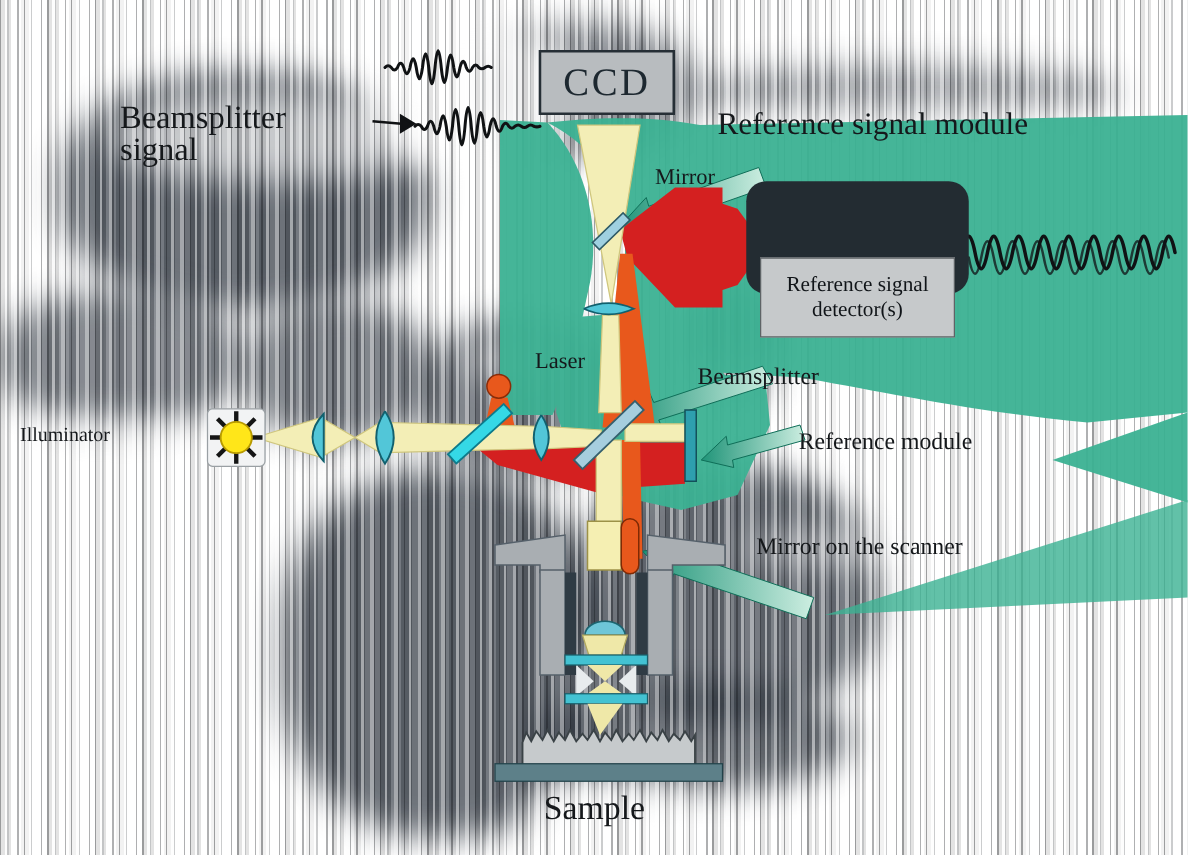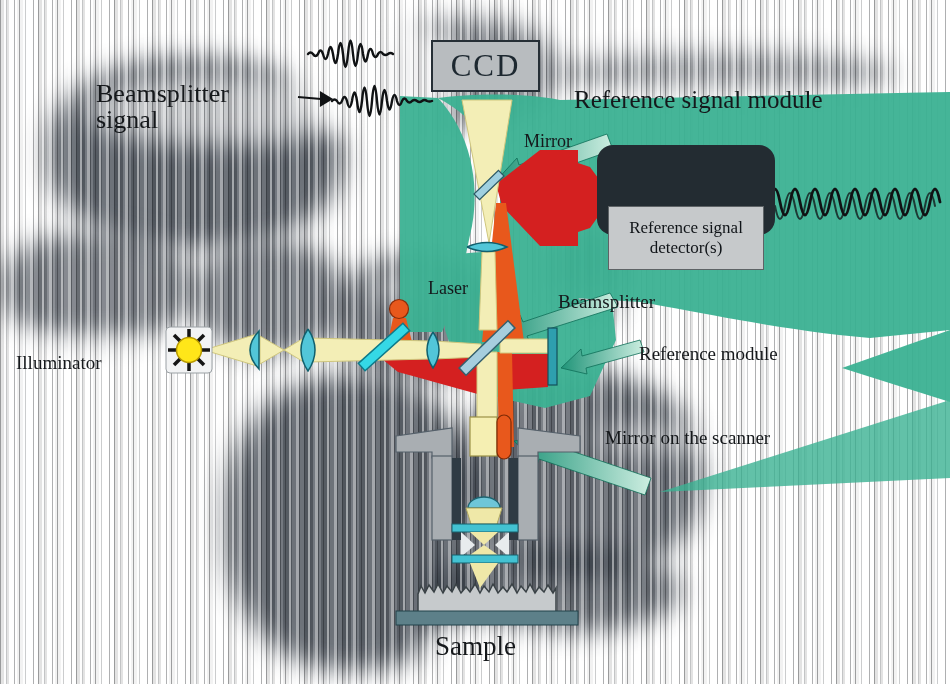--- a/index.html
+++ b/index.html
@@ -179,15 +179,15 @@
   </div>
 
   <div class="lbl" style="left:96px;top:80px;font-size:26px;">Beamsplitter</div>
   <div class="lbl" style="left:96px;top:106px;font-size:26px;">signal</div>
   <div class="lbl" style="left:574px;top:87px;font-size:25px;">Reference signal module</div>
   <div class="lbl" style="left:524px;top:132px;font-size:18px;">Mirror</div>
   <div class="lbl" style="left:383px;top:279px;font-size:18px;margin-left:45px;">Laser</div>
   <div class="lbl" style="left:545px;top:292px;font-size:19px;margin-left:13px;">Beamsplitter</div>
   <div class="lbl" style="left:639px;top:344px;font-size:19px;">Reference module</div>
   <div class="lbl" style="left:605px;top:428px;font-size:19px;">Mirror on the scanner</div>
-  <div class="lbl" style="left:16px;top:341px;font-size:19px;margin-top:12px;">Illuminator</div>
+  <div class="lbl" style="left:16px;top:341px;font-size:16px;">Illuminator</div>
   <div class="lbl" style="left:435px;top:632px;font-size:27px;">Sample</div>
 </div>
 
 </body></html>

